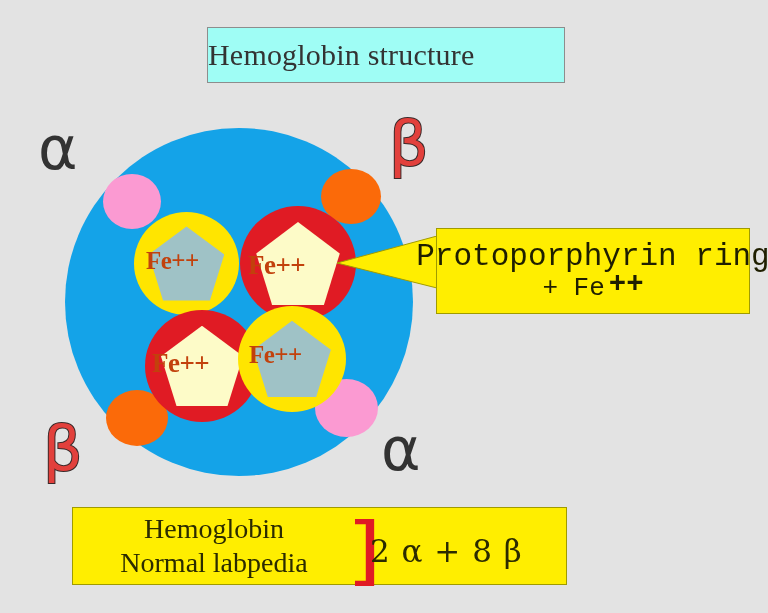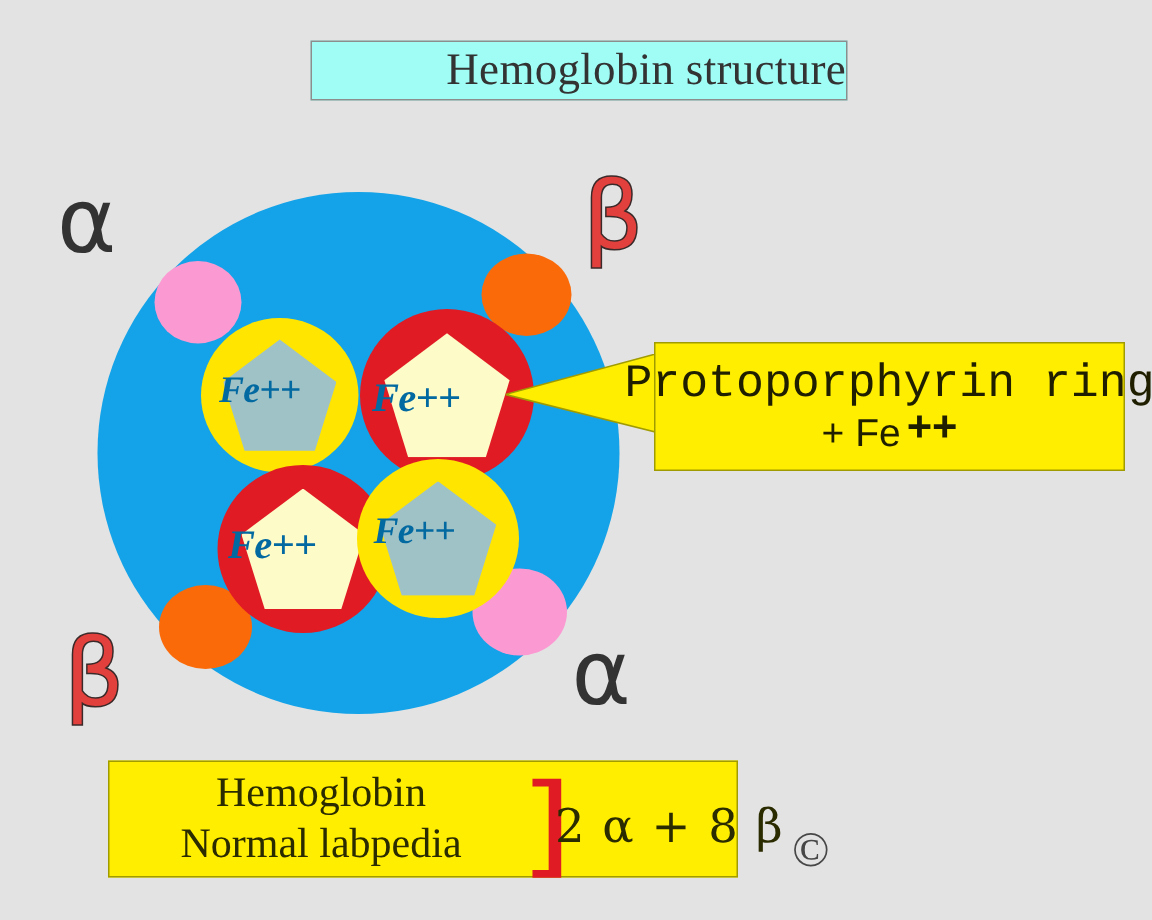--- a/index.html
+++ b/index.html
@@ -19,27 +19,27 @@
     height: 613px;
     background: #e3e3e3;
   }
 
   
   .title-box {
     position: absolute;
     left: 207px;
     top: 27px;
     width: 358px;
-    height: 40px;
+    height: 56px;
     background: #9ffdf5;
     border: 1px solid #8d8d8d;
     box-sizing: border-box;
     display: flex;
     align-items: center;
-    justify-content: flex-end;
+    justify-content: flex-start;
   }
   .title-text {
     font-family: "Liberation Serif", serif;
     font-size: 30px;
     color: #333333;
     letter-spacing: 0.2px;
     white-space: nowrap;
   }
 
   
@@ -90,25 +90,24 @@
     clip-path: polygon(50% 0%, 100% 38%, 81% 100%, 19% 100%, 0% 38%);
   }
   .pent-gray { background: #9fc2c6; }
   .pent-cream { background: #fdfbc8; }
 
   .fe-label {
     position: absolute;
     font-family: "Liberation Serif", serif;
     font-weight: bold;
     font-size: 25px;
-    color: #0369a1;
+    color: #c2410c;
     white-space: nowrap;
     z-index: 6;
     letter-spacing: -0.5px;
-    font-style: italic;
   }
   .fe-h1 { left: 146px; top: 247px; }
   .fe-h2 { left: 248px; top: 250px; font-size: 27px; }
   .fe-h3 { left: 152px; top: 348px; font-size: 27px; }
   .fe-h4 { left: 249px; top: 341px; }
 
   
   .greek {
     position: absolute;
     font-family: "DejaVu Sans", sans-serif;
@@ -156,42 +155,42 @@
     padding-top: 2px;
   }
   .callout-l1 {
     font-family: Liberation Mono, monospace;
     font-size: 31px;
     color: #1f1f00;
     white-space: nowrap;
     line-height: 1.05;
   }
   .callout-l2 {
-    font-family: Liberation Sans, sans-serif;
+    font-family: Liberation Mono, monospace;
     font-size: 26px;
     color: #1f1f00;
     white-space: nowrap;
     line-height: 1.05;
     display: flex;
     align-items: baseline;
   }
   .callout-l2 .plusplus {
     font-size: 29px;
     font-weight: bold;
     margin-left: 4px;
     position: relative;
     top: -3px;
   }
 
   
   .summary-box {
     position: absolute;
     left: 72px;
     top: 507px;
-    width: 420px;
+    width: 495px;
     height: 78px;
     background: #ffee00;
     border: 1px solid #a09b00;
     box-sizing: border-box;
     z-index: 5;
   }
   .summary-lines {
     position: absolute;
     left: 0;
     top: 4px;

